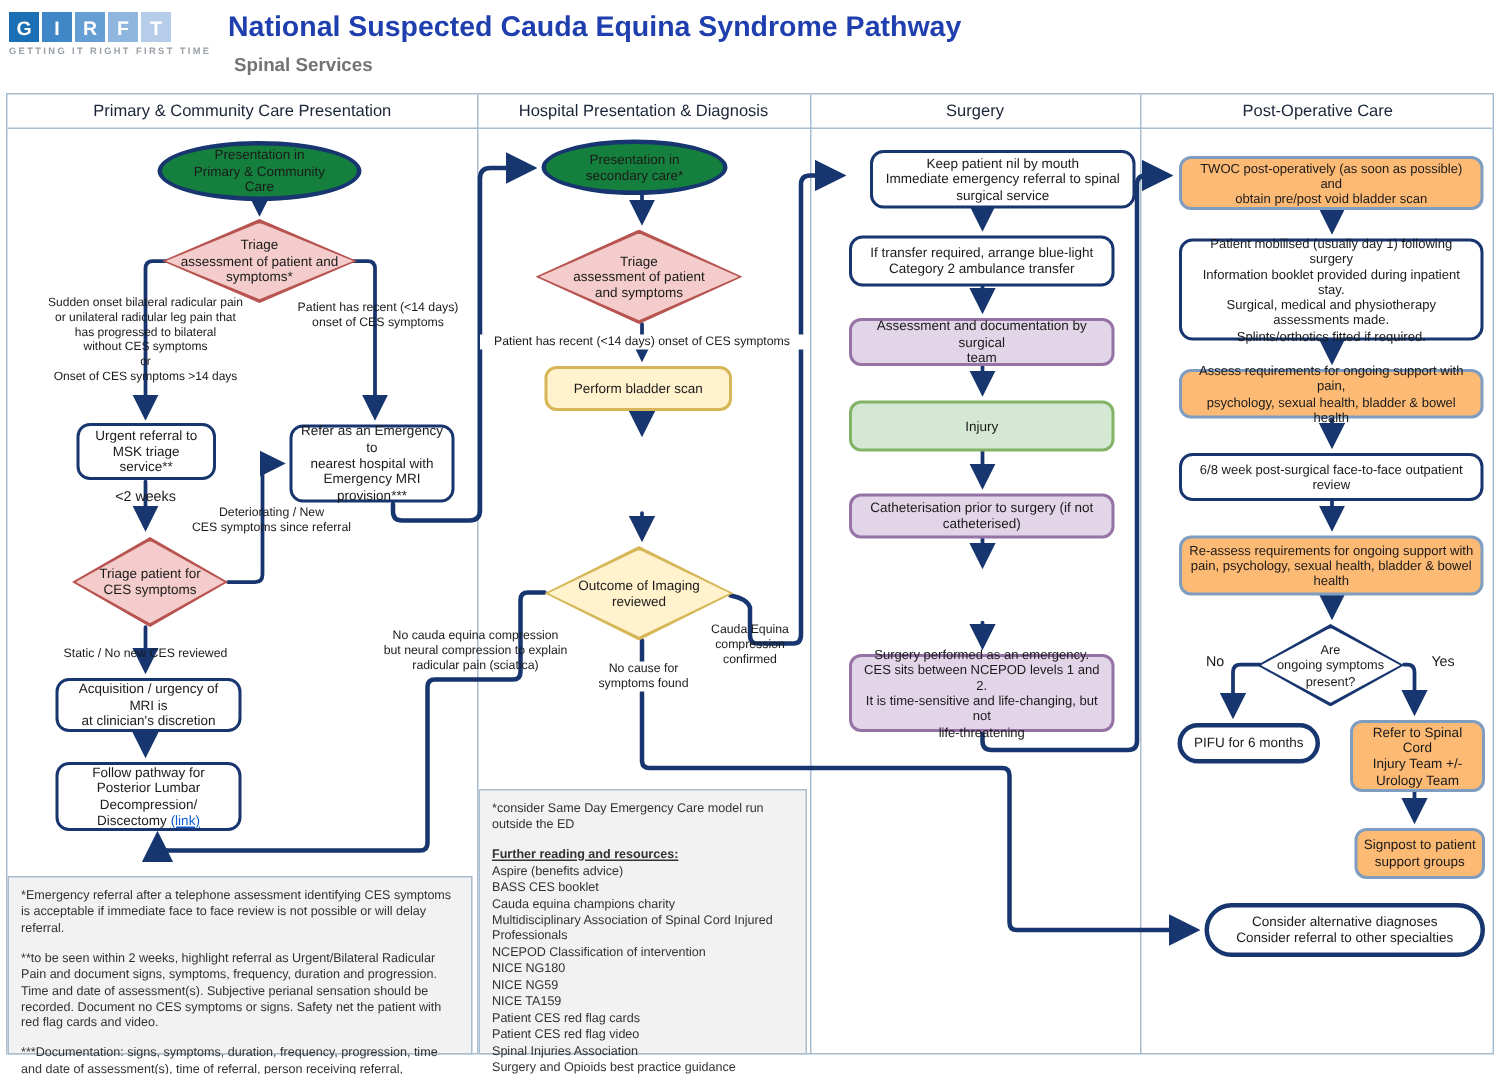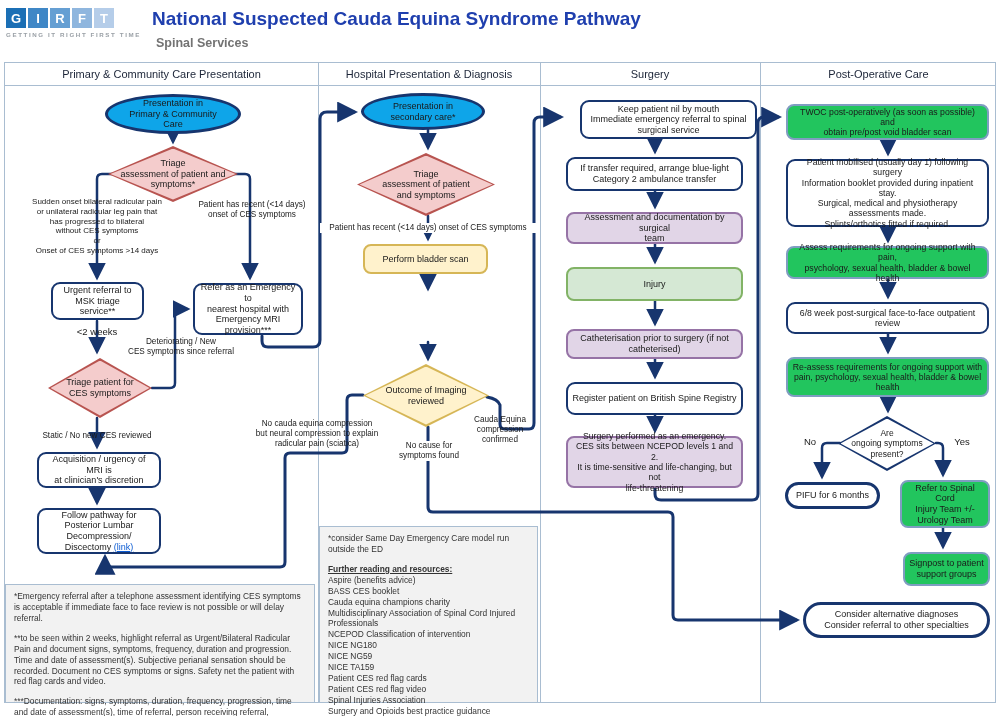--- a/index.html
+++ b/index.html
@@ -22,23 +22,23 @@
   
   #wires{position:absolute;left:0;top:0;z-index:2;pointer-events:none;}
   
   .node{position:absolute;z-index:3;display:flex;align-items:center;justify-content:center;
         text-align:center;font-size:9px;color:#1a1a1a;line-height:1.18;white-space:pre-line;
         box-sizing:border-box;padding:2px 4px;}
   .box-navy{background:#fff;border:2.5px solid #17356e;border-radius:9px;}
   .box-yellow{background:#fff2cc;border:2px solid #d6b656;border-radius:8px;}
   .box-purple{background:#e1d5e7;border:2px solid #9673a6;border-radius:8px;}
   .box-green{background:#d5e8d4;border:2px solid #82b366;border-radius:8px;}
-  .box-blue{background:#22c55e;border:2px solid #7f9dc1;border-radius:8px;}
+  .box-blue{background:#fdba74;border:2px solid #7f9dc1;border-radius:8px;}
   .stadium{background:#fff;border:3px solid #17356e;border-radius:22px;}
-  .ellipse{background:#0ea5e9;border:3px solid #17356e;border-radius:50%;}
+  .ellipse{background:#15803d;border:3px solid #17356e;border-radius:50%;}
   .diamond{padding:0;}
   .diamond::before{content:"";position:absolute;inset:0;background:var(--dstroke);
         clip-path:polygon(50% 0,100% 50%,50% 100%,0 50%);}
   .diamond::after{content:"";position:absolute;inset:2.5px;background:var(--dfill);
         clip-path:polygon(50% 0,100% 50%,50% 100%,0 50%);}
   .diamond span{position:relative;z-index:1;}
   .d-red{--dfill:#f4cccc;--dstroke:#b85450;}
   .d-yellow{--dfill:#fff2cc;--dstroke:#d6b656;}
   .d-white{--dfill:#ffffff;--dstroke:#17356e;}
   .lbl{position:absolute;z-index:3;font-size:8.2px;color:#1a1a1a;text-align:center;
@@ -197,21 +197,20 @@
   <div class="node box-navy" style="left:580px;top:100px;width:177px;height:39px"><span>Keep patient nil by mouth
 Immediate emergency referral to spinal
 surgical service</span></div>
   <div class="node box-navy" style="left:566px;top:157px;width:177px;height:34px"><span>If transfer required, arrange blue-light
 Category 2 ambulance transfer</span></div>
   <div class="node box-purple" style="left:566px;top:212px;width:177px;height:32px"><span>Assessment and documentation by surgical
 team</span></div>
   <div class="node box-green" style="left:566px;top:267px;width:177px;height:34px"><span>Injury</span></div>
   <div class="node box-purple" style="left:566px;top:329px;width:177px;height:30px"><span>Catheterisation prior to surgery (if not
 catheterised)</span></div>
-  <div class="node box-navy" style="left:566px;top:382px;width:177px;height:33px"><span>Register patient on British Spine Registry</span></div>
   <div class="node box-purple" style="left:566px;top:436px;width:177px;height:52px;font-size:8.7px"><span>Surgery performed as an emergency.
 CES sits between NCEPOD levels 1 and 2.
 It is time-sensitive and life-changing, but not
 life-threatening</span></div>
 
   <div class="node box-blue" style="left:786px;top:104px;width:203px;height:36px;font-size:8.7px"><span>TWOC post-operatively (as soon as possible) and
 obtain pre/post void bladder scan</span></div>
   <div class="node box-navy" style="left:786px;top:159px;width:203px;height:68px;font-size:8.7px"><span>Patient mobilised (usually day 1) following surgery
 Information booklet provided during inpatient stay.
 Surgical, medical and physiotherapy assessments made.

